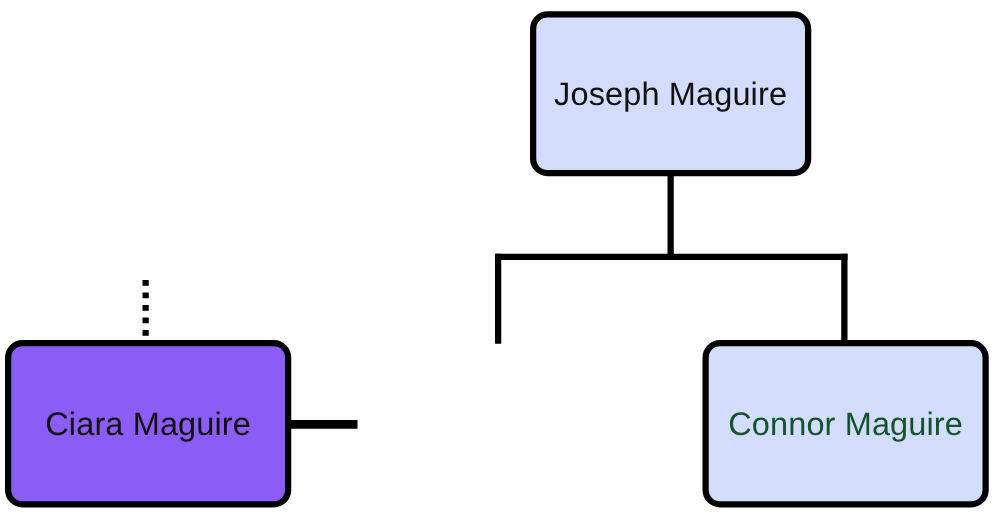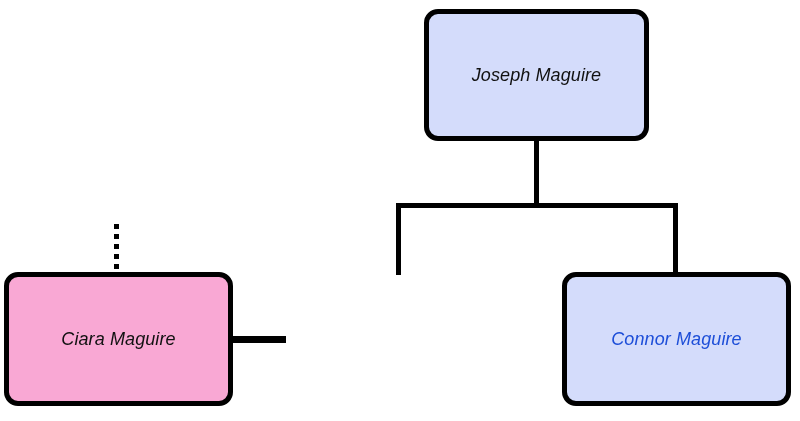--- a/index.html
+++ b/index.html
@@ -24,30 +24,29 @@
     position: absolute;
     box-sizing: border-box;
     border: 5px solid #000000;
     border-radius: 14px;
     display: flex;
     align-items: center;
     justify-content: center;
     z-index: 3;
   }
   .node .node-label {
-    font-size: 18px;
+    font-size: 26px;
     line-height: 1;
     letter-spacing: 0.1px;
     white-space: nowrap;
     color: #111111;
-    font-style: italic;
   }
   .node.fill-blue { background: #d4dcfb; }
-  .node.fill-pink { background: #f9a8d4; }
-  .node .node-label.muted { color: #1d4ed8; }
+  .node.fill-pink { background: #8b5cf6; }
+  .node .node-label.muted { color: #14532d; }
 
   
   #node-joseph { left: 424px; top: 9px;   width: 225px; height: 132px; }
   #node-ciara  { left: 4px;   top: 272px; width: 229px; height: 134px; }
   #node-aidan  { left: 283px; top: 272px; width: 230px; height: 134px; }
   #node-connor { left: 562px; top: 272px; width: 229px; height: 134px; }
 
   
   .edge {
     position: absolute;

